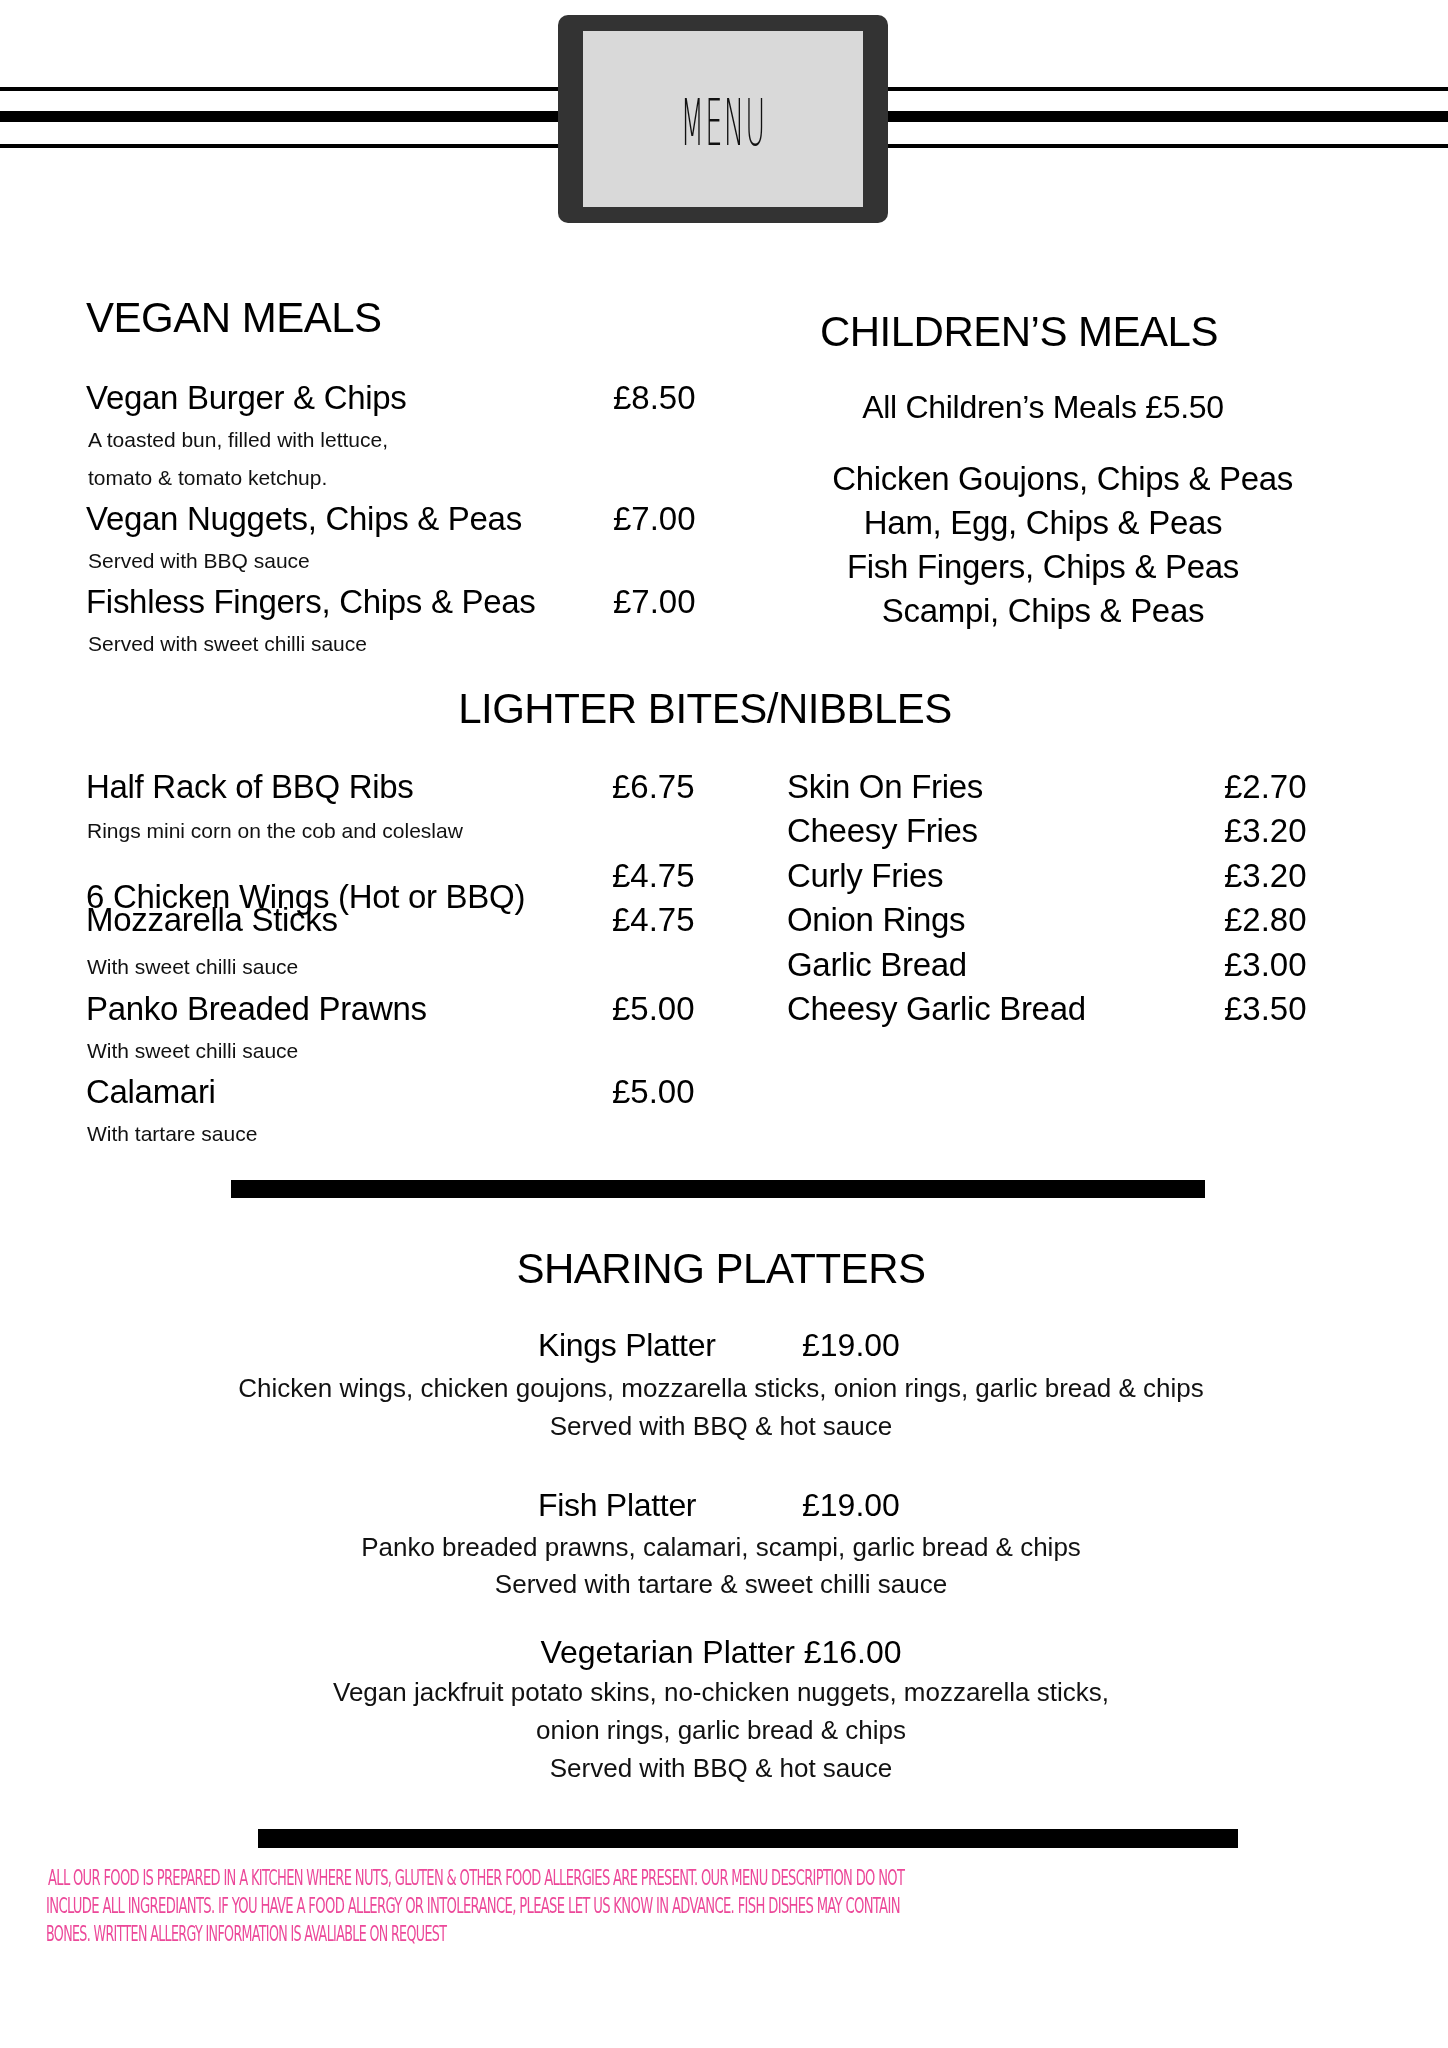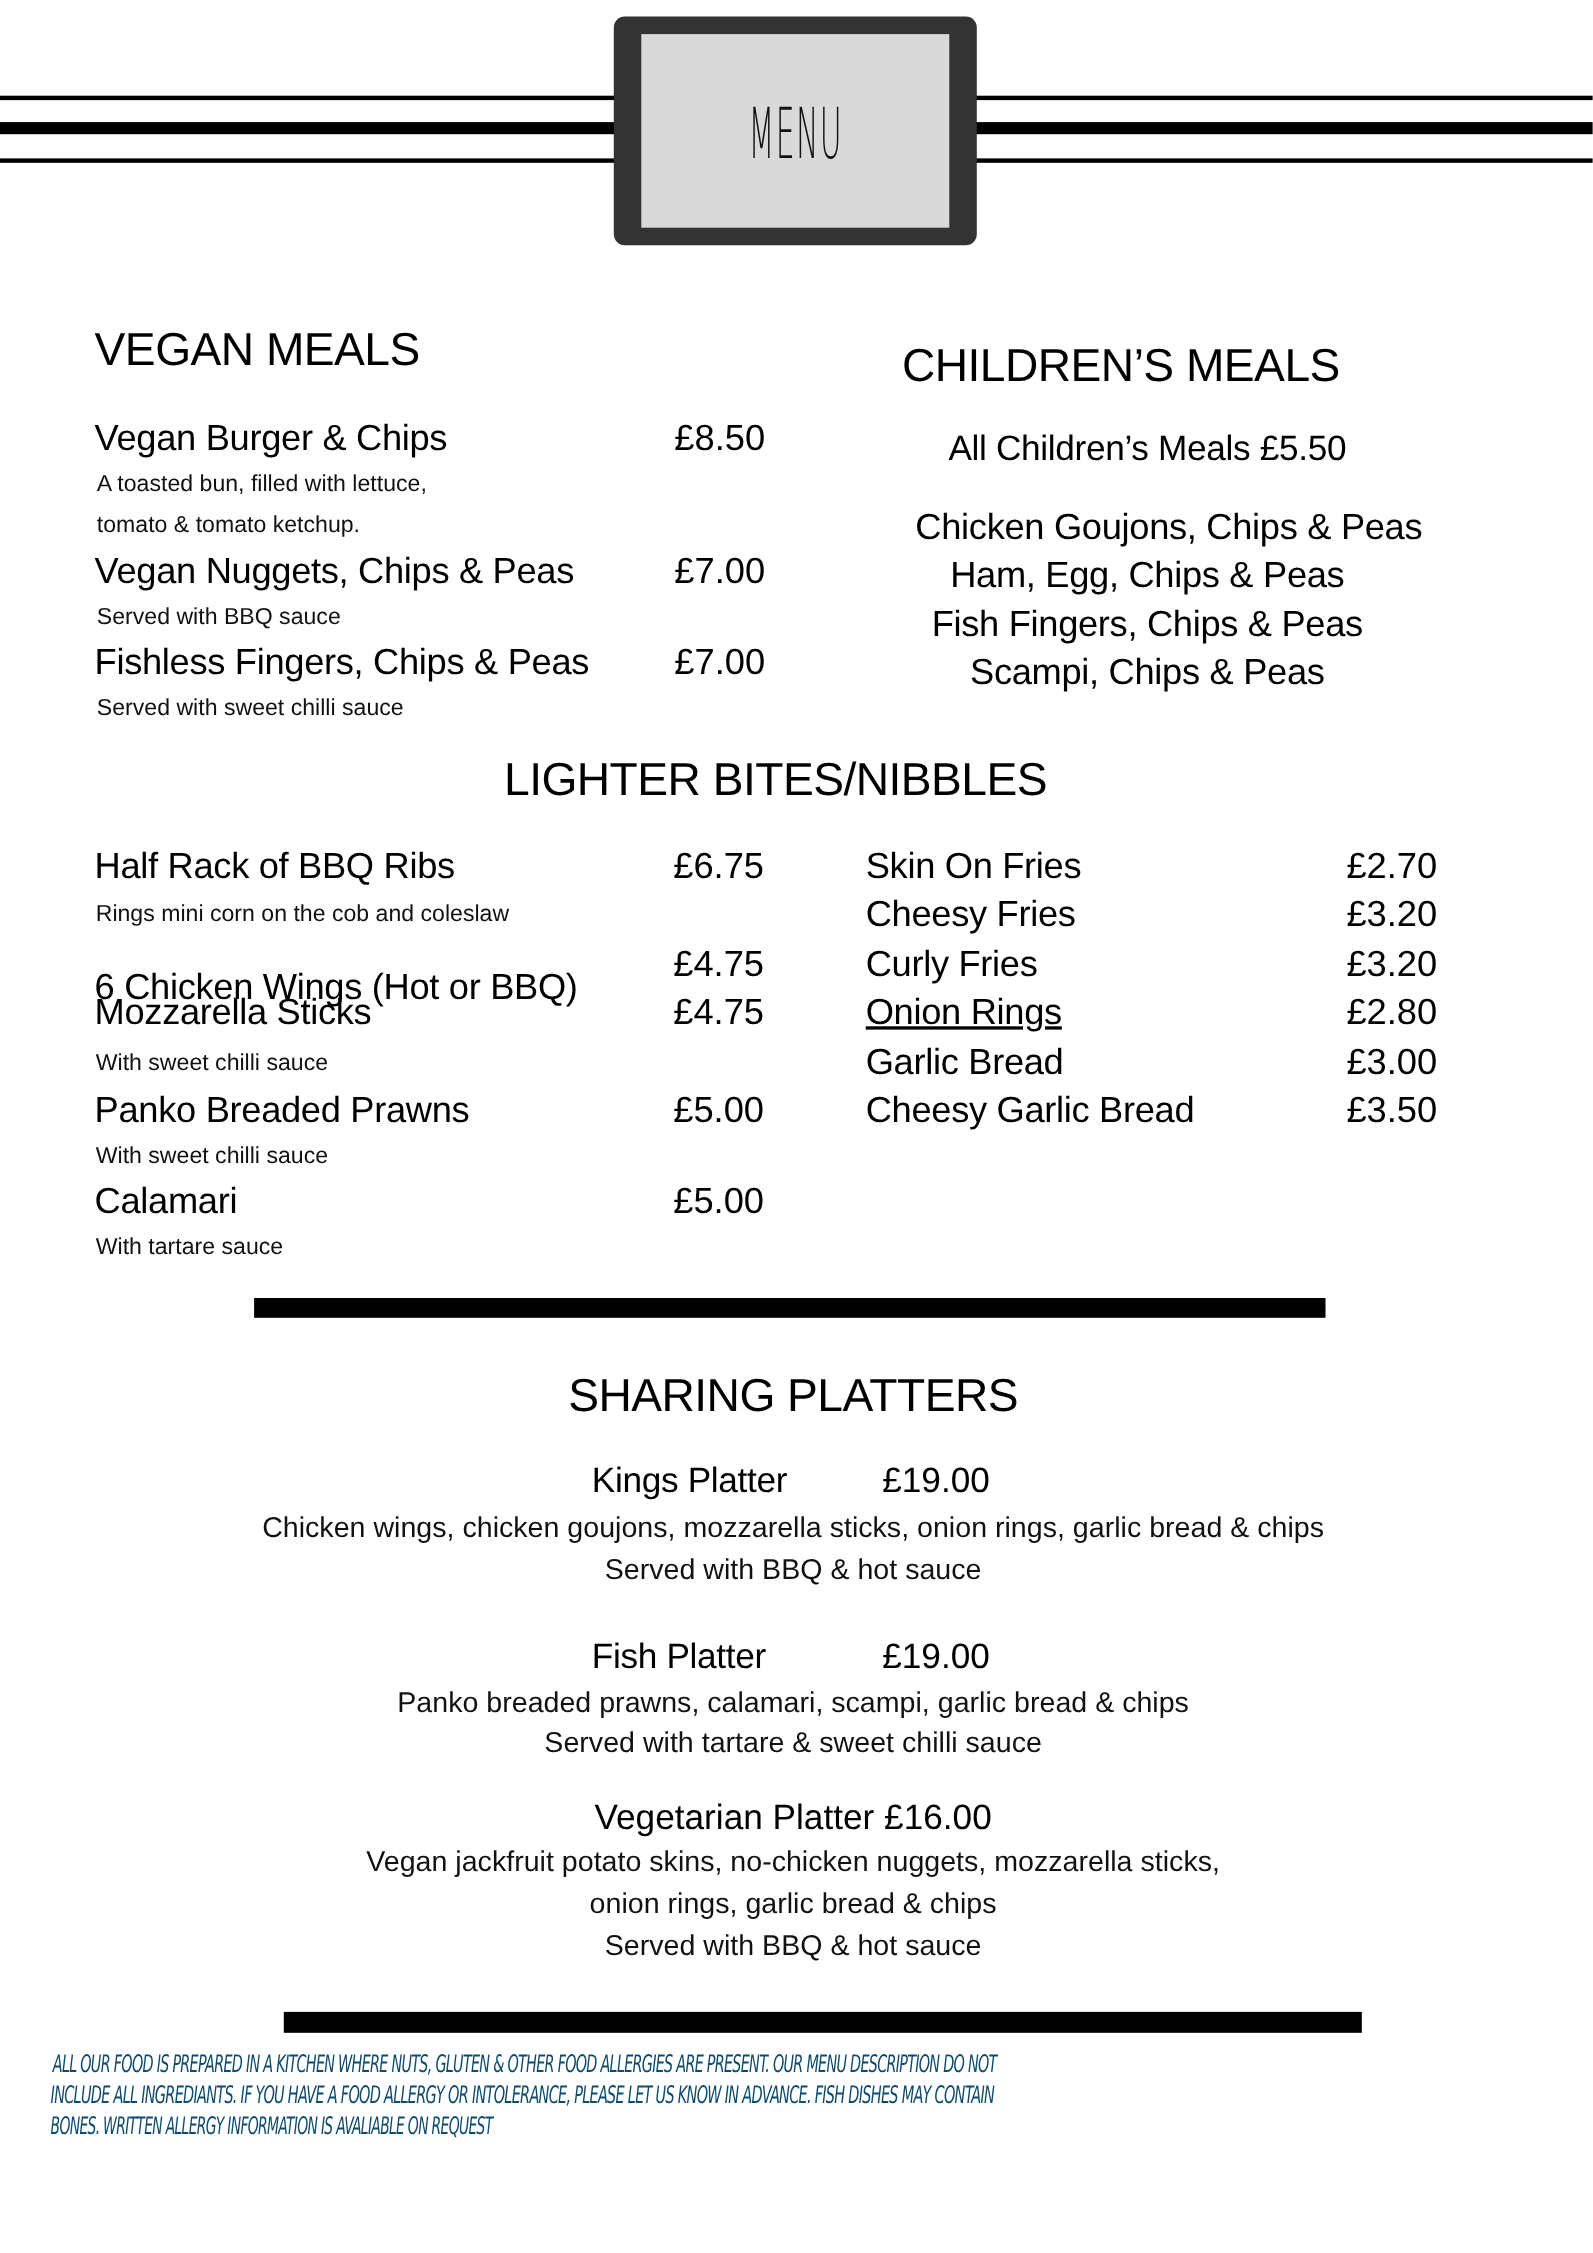--- a/index.html
+++ b/index.html
@@ -29,21 +29,21 @@
   .item-price { position: absolute; font-size: 33px; line-height: 40px; white-space: nowrap; }
   .item-desc { position: absolute; font-size: 21px; line-height: 32px; white-space: nowrap; color: #111; }
 
   .center-line { position: absolute; left: 0; width: 1448px; text-align: center; white-space: nowrap; }
 
   .bar { position: absolute; background: #000; }
 
   .footer {
     position: absolute; left: 48px; top: 1864px; width: 1354px;
     font-family: "DejaVu Sans Condensed", "DejaVu Sans", sans-serif;
-    text-transform: uppercase; color: #0c4a6e; font-style: italic;
+    text-transform: uppercase; color: #ec4899;
   }
   .footer-line {
     display: block; white-space: nowrap; font-size: 22px; line-height: 28px;
     transform-origin: left top; font-weight: 200; letter-spacing: -1px;
   }
 </style>
 </head>
 <body>
 
 <div>
@@ -124,21 +124,21 @@
   </div>
   <div>
     <div class="item-name" style="left:787px; top:811px;">Cheesy Fries</div>
     <div class="item-price" style="left:1224px; top:811px;">£3.20</div>
   </div>
   <div>
     <div class="item-name" style="left:787px; top:856px;">Curly Fries</div>
     <div class="item-price" style="left:1224px; top:856px;">£3.20</div>
   </div>
   <div>
-    <div class="item-name" style="left:787px; top:900px;text-decoration:underline;">Onion Rings</div>
+    <div class="item-name" style="left:787px; top:900px;">Onion Rings</div>
     <div class="item-price" style="left:1224px; top:900px;">£2.80</div>
   </div>
   <div>
     <div class="item-name" style="left:787px; top:945px;">Garlic Bread</div>
     <div class="item-price" style="left:1224px; top:945px;">£3.00</div>
   </div>
   <div>
     <div class="item-name" style="left:787px; top:989px;">Cheesy Garlic Bread</div>
     <div class="item-price" style="left:1224px; top:989px;">£3.50</div>
   </div>

